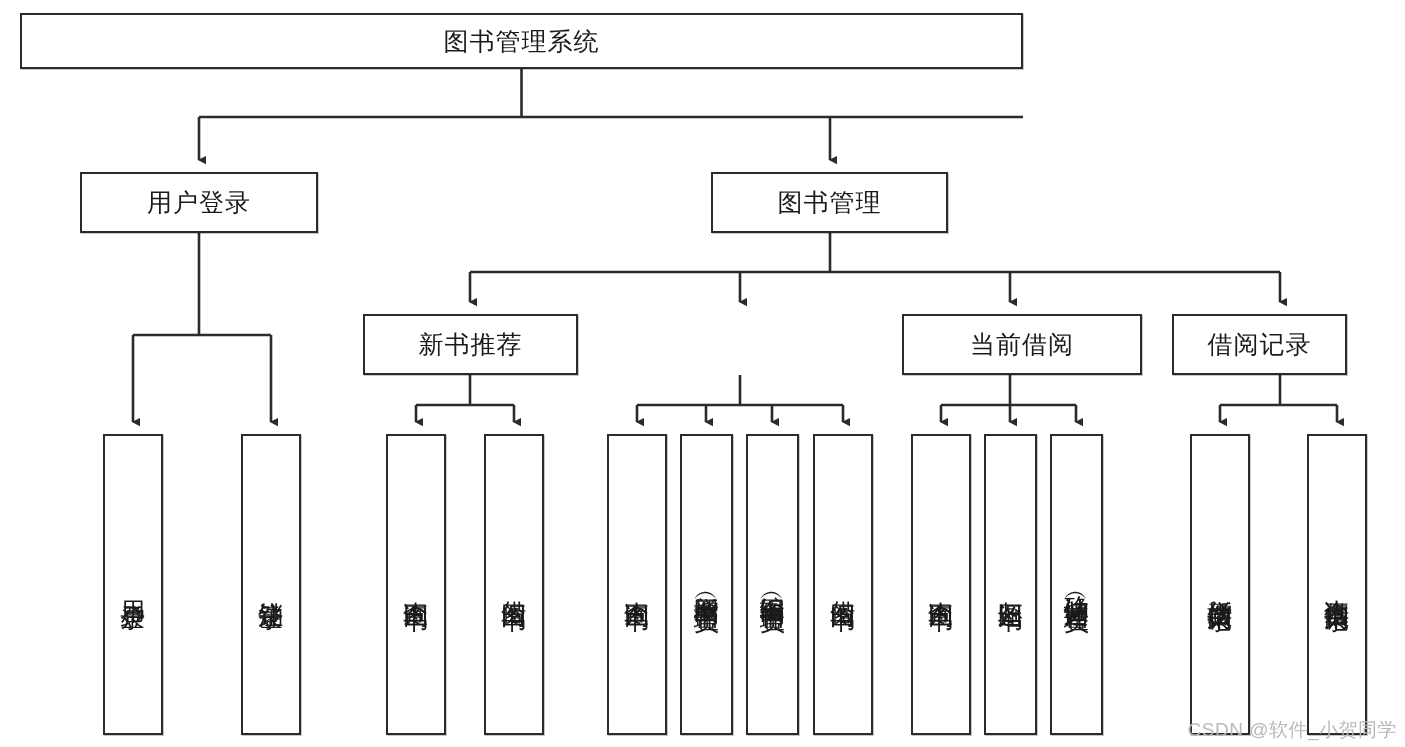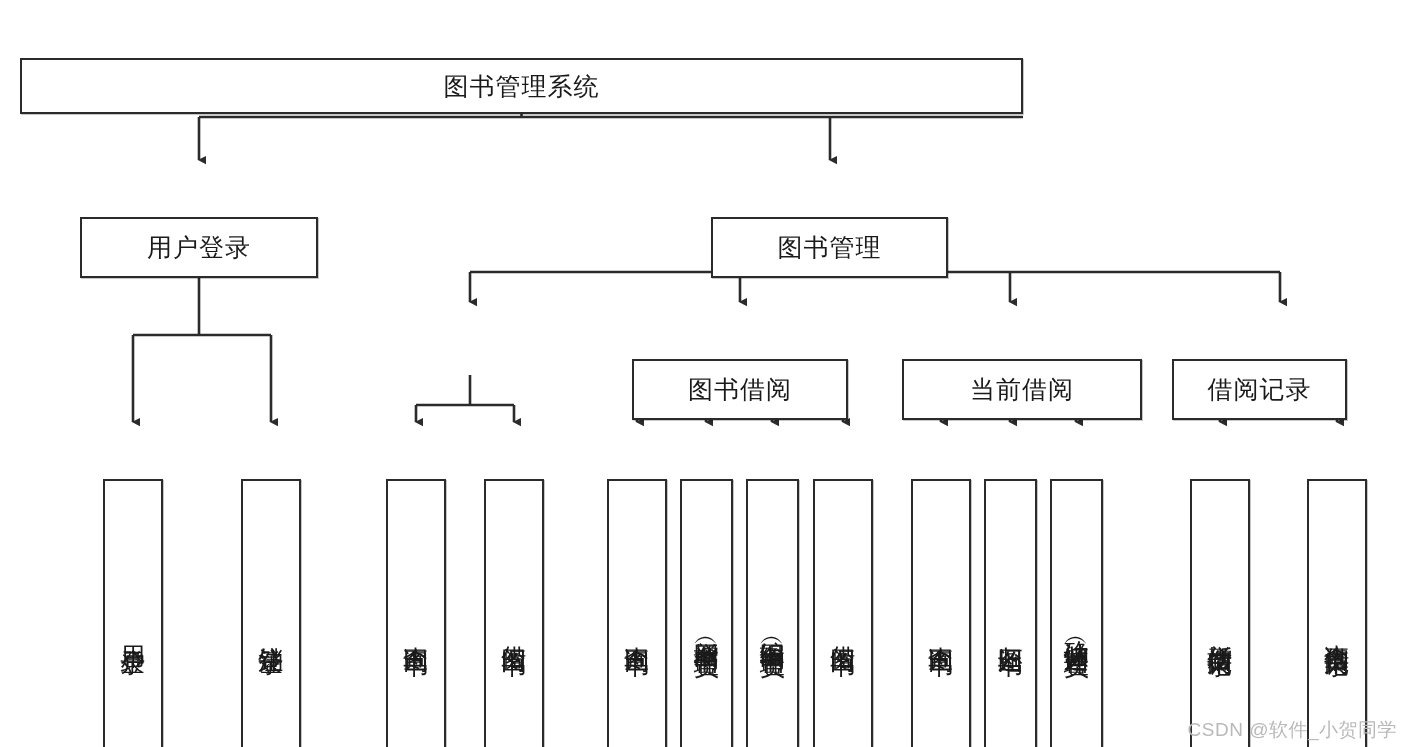--- a/index.html
+++ b/index.html
@@ -22,21 +22,20 @@
   .node{
     position:absolute;
     box-sizing:border-box;
     border:2.5px solid #2b2b2b;
     background:#ffffff;
     display:flex;
     align-items:center;
     justify-content:center;
     color:#1a1a1a;
     box-shadow:1px 1px 0 rgba(0,0,0,0.22);
-    margin-top:45px;
   }
   .node.h{
     font-size:25px;
     letter-spacing:1px;
     line-height:1;
     padding:0 6px;
   }
   .node.v{
     writing-mode:vertical-rl;
     text-orientation:upright;
@@ -123,22 +122,22 @@
     <span>图书管理系统</span>
   </div>
 
   <div class="node h" style="left:80px;top:172px;width:238px;height:61px;">
     <span>用户登录</span>
   </div>
   <div class="node h" style="left:711px;top:172px;width:237px;height:61px;text-align:right;">
     <span>图书管理</span>
   </div>
 
-  <div class="node h" style="left:632px;top:314px;width:216px;height:61px;">
-    <span>图书借阅</span>
+  <div class="node h" style="left:363px;top:314px;width:215px;height:61px;">
+    <span>新书推荐</span>
   </div>
   <div class="node h" style="left:902px;top:314px;width:240px;height:61px;">
     <span>当前借阅</span>
   </div>
   <div class="node h" style="left:1172px;top:314px;width:175px;height:61px;">
     <span>借阅记录</span>
   </div>
 
   <div class="node v" style="left:103px;top:434px;width:60px;height:301px;">
     <span>用户登录</span>

